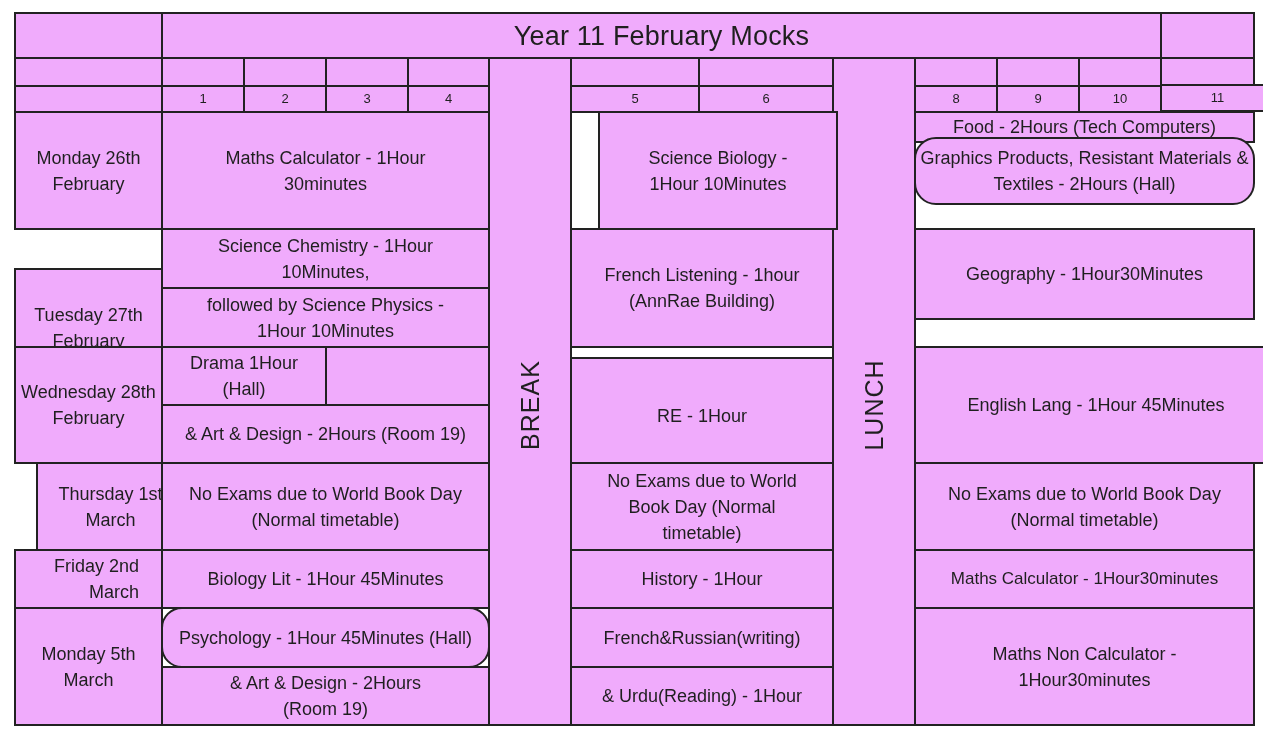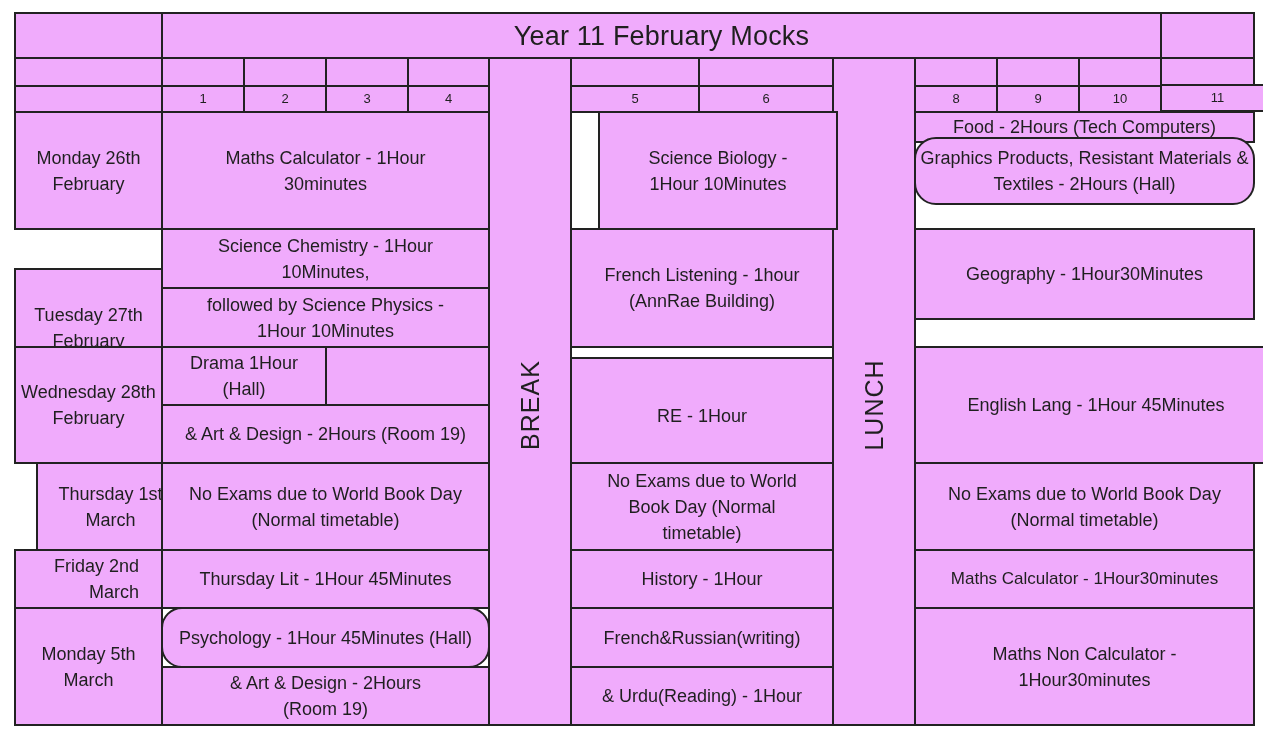--- a/index.html
+++ b/index.html
@@ -75,21 +75,21 @@
   <div class="cell" style="left:161px;top:404px;width:329px;height:60px;padding:0 12px;">&amp; Art &amp; Design - 2Hours (Room 19)</div>
   <div class="cell" style="left:570px;top:346px;width:264px;height:118px;margin-top:11px;">RE - 1Hour</div>
   <div class="cell" style="left:914px;top:346px;width:364px;height:118px;">English Lang - 1Hour 45Minutes</div>
 
   <div class="cell" style="left:14px;top:462px;width:149px;height:89px;padding:0 10px;margin-left:22px;">Thursday 1st March</div>
   <div class="cell" style="left:161px;top:462px;width:329px;height:89px;">No Exams due to World Book Day (Normal timetable)</div>
   <div class="cell" style="left:570px;top:462px;width:264px;height:89px;padding:0 16px;">No Exams due to World Book Day (Normal timetable)</div>
   <div class="cell" style="left:914px;top:462px;width:341px;height:89px;">No Exams due to World Book Day (Normal timetable)</div>
 
   <div class="cell" style="left:14px;top:549px;width:149px;height:60px;padding:0 22px;text-align:right;">Friday 2nd March</div>
-  <div class="cell" style="left:161px;top:549px;width:329px;height:60px;">Thursday Lit - 1Hour 45Minutes</div>
+  <div class="cell" style="left:161px;top:549px;width:329px;height:60px;">Biology Lit - 1Hour 45Minutes</div>
   <div class="cell" style="left:570px;top:549px;width:264px;height:60px;">History - 1Hour</div>
   <div class="cell" style="left:914px;top:549px;width:341px;height:60px;font-size:17px;padding:0;">Maths Calculator - 1Hour30minutes</div>
 
   <div class="cell" style="left:14px;top:607px;width:149px;height:119px;padding:0 16px;">Monday 5th March</div>
   <div class="cell" style="left:161px;top:607px;width:329px;height:61px;padding:0 14px;border-radius:21px;">Psychology - 1Hour 45Minutes (Hall)</div>
   <div class="cell" style="left:161px;top:666px;width:329px;height:60px;padding:0 44px;">&amp; Art &amp; Design - 2Hours (Room 19)</div>
   <div class="cell" style="left:570px;top:607px;width:264px;height:61px;">French&amp;Russian(writing)</div>
   <div class="cell" style="left:570px;top:666px;width:264px;height:60px;">&amp; Urdu(Reading) - 1Hour</div>
   <div class="cell" style="left:914px;top:607px;width:341px;height:119px;padding:0 50px;">Maths Non Calculator - 1Hour30minutes</div>
 

